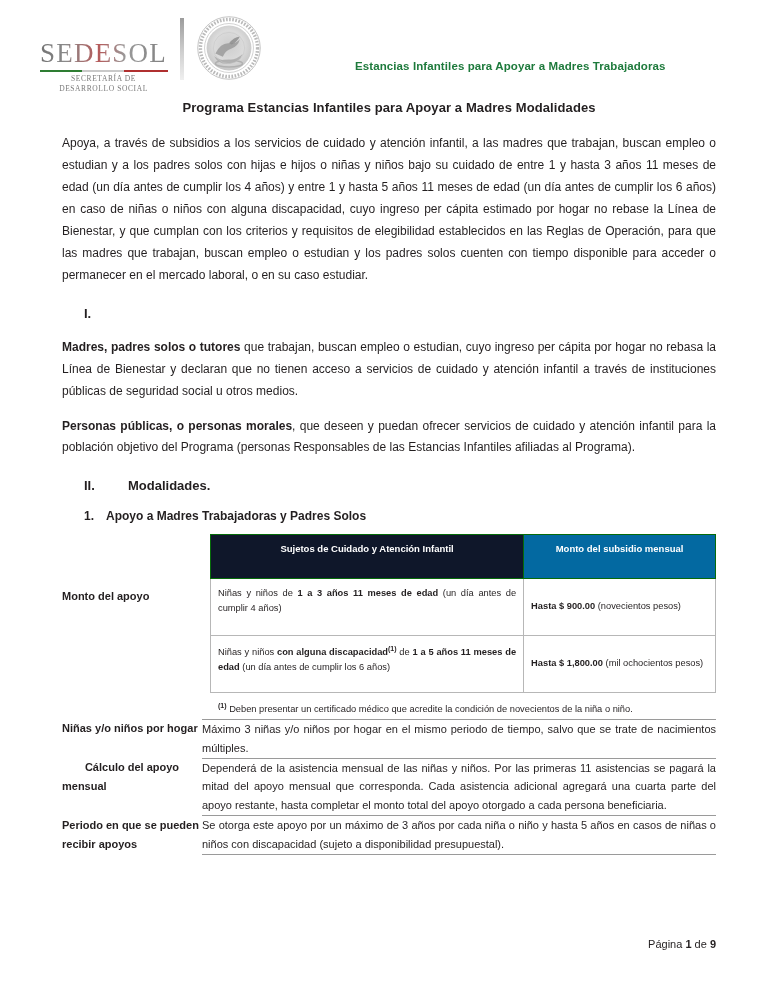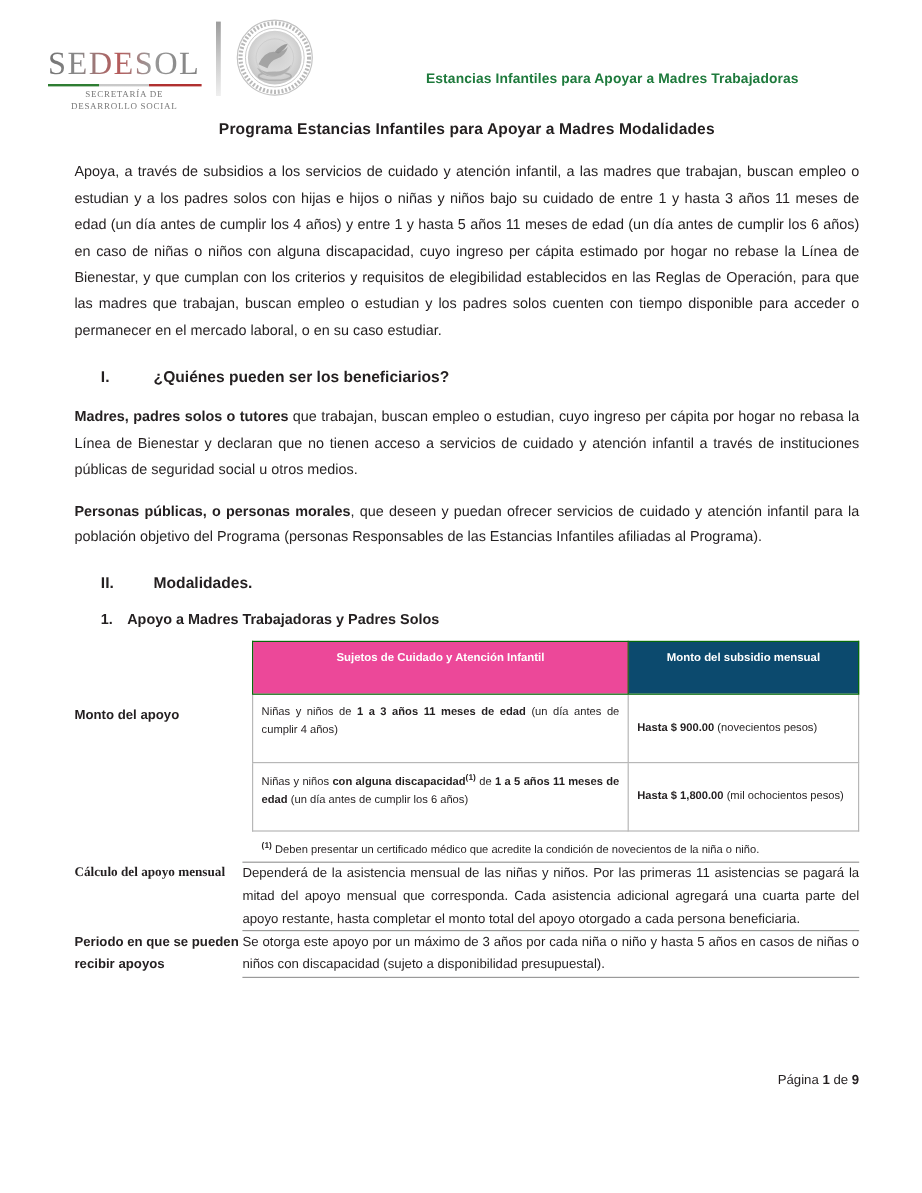--- a/index.html
+++ b/index.html
@@ -194,21 +194,21 @@
     padding: 7px 0 2px 8px;
   }
   sup { font-size: 7px; font-weight: bold; }
   b, strong { font-weight: bold; }
 
   
   .footer {
     position: absolute;
     left: 0;
     right: 52px;
-    top: 894px;
+    top: 938px;
     text-align: right;
     font-size: 11px;
   }
 </style>
 </head>
 <body>
 
 <div class="page">
 
   <div class="doc-header">
@@ -245,21 +245,20 @@
   </div>
 
   <div class="content">
 
     <div class="doc-title">Programa Estancias Infantiles para Apoyar a Madres Modalidades</div>
 
     <p class="body-text">Apoya, a través de subsidios a los servicios de cuidado y atención infantil, a las madres que trabajan, buscan empleo o estudian y a los padres solos con hijas e hijos o niñas y niños bajo su cuidado de entre 1 y hasta 3 años 11 meses de edad (un día antes de cumplir los 4 años) y entre 1 y hasta 5 años 11 meses de edad (un día antes de cumplir los 6 años) en caso de niñas o niños con alguna discapacidad, cuyo ingreso per cápita estimado por hogar no rebase la Línea de Bienestar, y que cumplan con los criterios y requisitos de elegibilidad establecidos en las Reglas de Operación, para que las madres que trabajan, buscan empleo o estudian y los padres solos cuenten con tiempo disponible para acceder o permanecer en el mercado laboral, o en su caso estudiar.</p>
 
     <div class="roman-head">
       <span class="num">I.</span>
-      <span class="lbl">¿Quiénes pueden ser los beneficiarios?</span>
     </div>
 
     <p class="body-text"><b>Madres, padres solos o tutores</b><span> que trabajan, buscan empleo o estudian, cuyo ingreso per cápita por hogar no rebasa la Línea de Bienestar y declaran que no tienen acceso a servicios de cuidado y atención infantil a través de instituciones públicas de seguridad social u otros medios.</span></p>
 
     <p class="body-text"><b>Personas públicas, o personas morales</b><span>, que deseen y puedan ofrecer servicios de cuidado y atención infantil para la población objetivo del Programa (personas Responsables de las Estancias Infantiles afiliadas al Programa).</span></p>
 
     <div class="roman-head wide">
       <span class="num">II.</span>
       <span class="lbl">Modalidades.</span>
     </div>
@@ -280,43 +279,47 @@
           <td class="lbl-cell" style="text-align:left;padding-top:56px;">Monto del apoyo</td>
           <td class="val-cell no-rule" style="padding-top:0;padding-bottom:0;">
             <div class="inner-wrap">
               <table class="inner-table">
                 <colgroup>
                     <col class="inner-c1">
                     <col class="inner-c2">
                   </colgroup>
                 <thead>
                   <tr>
-                    <th style="background: #ec4899; border-color: rgb(6, 107, 9);">Sujetos de Cuidado y Atención Infantil</th>
-                    <th class="sep" style="background: #0c4a6e; border-color: rgb(6, 107, 9);">Monto del subsidio mensual</th>
+                    <th style="background: #0f172a; border-color: rgb(6, 107, 9);">Sujetos de Cuidado y Atención Infantil</th>
+                    <th class="sep" style="background: #0369a1; border-color: rgb(6, 107, 9);">Monto del subsidio mensual</th>
                   </tr>
                 </thead>
                 <tbody>
                   <tr>
                     <td><span>Niñas y niños de </span><b>1 a 3 años 11 meses de edad</b><span> (un día antes de cumplir 4 años)</span></td>
                     <td class="money"><b>Hasta $ 900.00</b><span> (novecientos pesos)</span></td>
                   </tr>
                   <tr>
                     <td><span>Niñas y niños </span><b>con alguna discapacidad</b><sup>(1)</sup><span> de </span><b>1 a 5 años 11 meses de edad</b><span> (un día antes de cumplir los 6 años)</span></td>
                     <td class="money"><b>Hasta $ 1,800.00</b><span> (mil ochocientos pesos)</span></td>
                   </tr>
                 </tbody>
               </table>
               <div class="footnote"><sup>(1)</sup><span> Deben presentar un certificado médico que acredite la condición de novecientos de la niña o niño.</span></div>
             </div>
           </td>
         </tr>
 
-
         <tr>
-          <td class="lbl-cell" style="text-align:center;font-family:Liberation Serif, serif;">Cálculo del apoyo mensual</td>
+          <td class="lbl-cell">Niñas y/o niños por hogar</td>
+          <td class="val-cell">Máximo 3 niñas y/o niños por hogar en el mismo periodo de tiempo, salvo que se trate de nacimientos múltiples.</td>
+        </tr>
+
+        <tr>
+          <td class="lbl-cell" style="text-align:center;">Cálculo del apoyo mensual</td>
           <td class="val-cell">Dependerá de la asistencia mensual de las niñas y niños. Por las primeras 11 asistencias se pagará la mitad del apoyo mensual que corresponda. Cada asistencia adicional agregará una cuarta parte del apoyo restante, hasta completar el monto total del apoyo otorgado a cada persona beneficiaria.</td>
         </tr>
 
         <tr>
           <td class="lbl-cell" style="text-align:left;">Periodo en que se pueden recibir apoyos</td>
           <td class="val-cell rule-bottom">Se otorga este apoyo por un máximo de 3 años por cada niña o niño y hasta 5 años en casos de niñas o niños con discapacidad (sujeto a disponibilidad presupuestal).</td>
         </tr>
 
       </tbody>
     </table>

